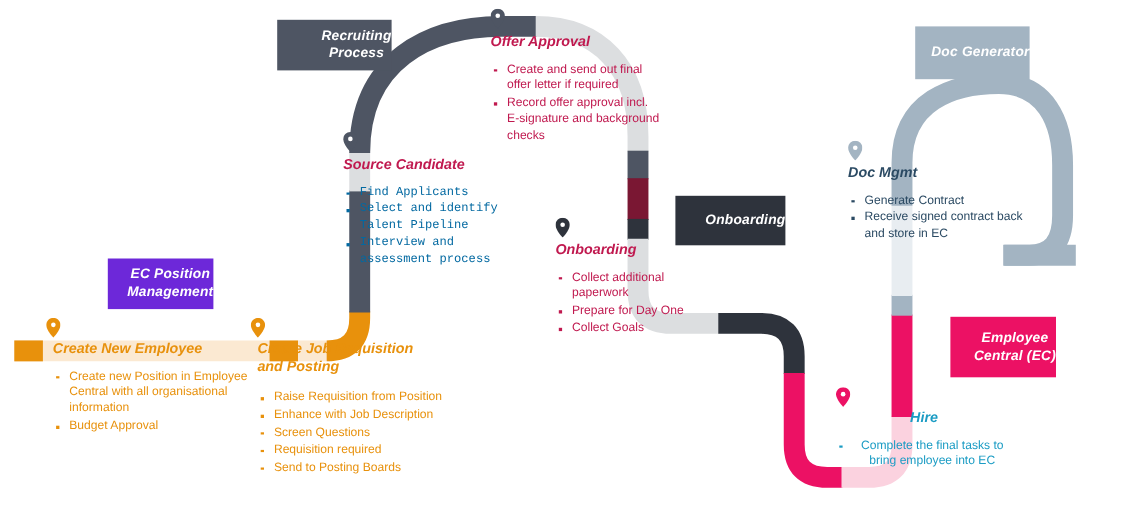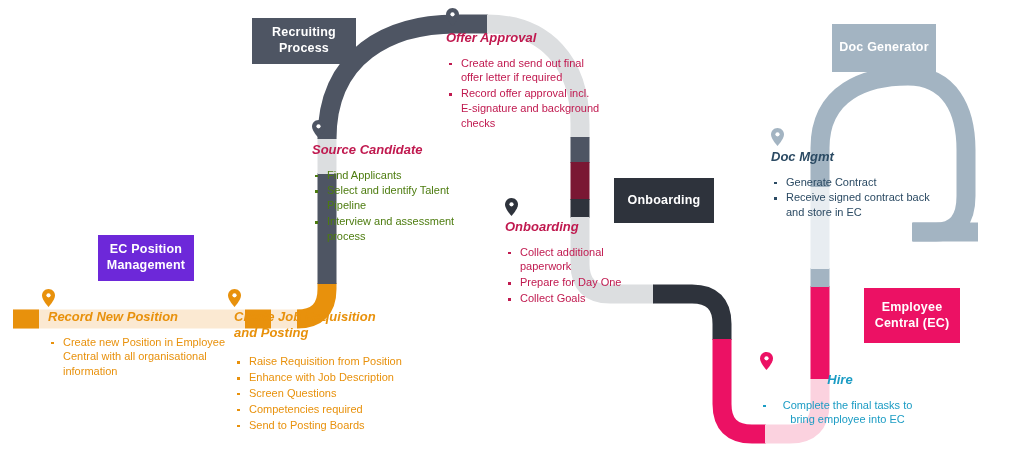--- a/index.html
+++ b/index.html
@@ -3,22 +3,22 @@
 <meta charset="utf-8">
 <style>
   html,body{margin:0;padding:0;background:#ffffff;}
   body{
     width:1024px;height:474px;position:relative;overflow:hidden;
     font-family:"Liberation Sans",sans-serif;
   }
   #flow-svg{position:absolute;left:0;top:0;width:1024px;height:474px;}
 
   .sys-box{
-    position:absolute;display:flex;align-items:center;justify-content:center;
-    text-align:center;color:#ffffff;font-weight:bold;
+    position:absolute;display:flex;align-items:center;justify-content:flex-end;
+    text-align:center;color:#ffffff;font-style:italic;font-weight:bold;
     font-size:12.5px;line-height:1.25;letter-spacing:.2px;
   }
 
   .stage{position:absolute;}
   .stage-title{
     font-style:italic;font-weight:bold;font-size:13px;line-height:1.2;
     white-space:pre-line;margin:0;
   }
   .stage-list{margin:10px 0 0 0;padding:0;list-style:none;}
   .stage-list li{
@@ -94,49 +94,50 @@
 <div class="sys-box" style="left: 864px; top: 288px; width: 96px; height: 55px; background: rgb(236, 17, 100);">
     <span style="white-space: pre-line;">Employee
 Central (EC)</span>
   </div>
 
 <div class="stage" style="left:48px;top:289px;width:215px;">
   <svg class="pin" style="left: -6px; top: 0px; fill: rgb(232, 145, 12);" viewBox="0 0 13 18">
       <path d="M6.5 0C2.9 0 0 2.9 0 6.5 0 11 6.5 18 6.5 18S13 11 13 6.5C13 2.9 10.1 0 6.5 0z"></path>
       <circle cx="6.5" cy="6.3" r="2.1" fill="#fff"></circle>
     </svg>
-  <div class="stage-title" style="margin-top: 20px; color: rgb(232, 145, 12);">Record New Position</div>
+  <div class="stage-title" style="margin-top: 20px; color: rgb(232, 145, 12);">Create New Employee</div>
   <ul class="stage-list" style="color: rgb(232, 145, 12);">
       <li>Create new Position in Employee Central with all organisational information</li>
+      <li>Budget Approval</li>
     </ul>
 </div>
 
 <div class="stage" style="left:234px;top:289px;width:200px;">
   <svg class="pin" style="left: -6px; top: 0px; fill: rgb(232, 145, 12);" viewBox="0 0 13 18">
       <path d="M6.5 0C2.9 0 0 2.9 0 6.5 0 11 6.5 18 6.5 18S13 11 13 6.5C13 2.9 10.1 0 6.5 0z"></path>
       <circle cx="6.5" cy="6.3" r="2.1" fill="#fff"></circle>
     </svg>
   <div class="stage-title" style="margin-top: 20px; color: rgb(232, 145, 12);">Create Job Requisition
 and Posting</div>
   <ul class="stage-list" style="margin-top: 14px; color: rgb(232, 145, 12);">
       <li>Raise Requisition from Position</li>
       <li>Enhance with Job Description</li>
       <li>Screen Questions</li>
-      <li>Competencies required</li>
+      <li>Requisition required</li>
       <li>Send to Posting Boards</li>
     </ul>
 </div>
 
 <div class="stage" style="left:312px;top:120px;width:160px;">
   <svg class="pin" style="left: 0px; top: 0px; fill: rgb(78, 85, 99);" viewBox="0 0 13 18">
       <path d="M6.5 0C2.9 0 0 2.9 0 6.5 0 11 6.5 18 6.5 18S13 11 13 6.5C13 2.9 10.1 0 6.5 0z"></path>
       <circle cx="6.5" cy="6.3" r="2.1" fill="#fff"></circle>
     </svg>
   <div class="stage-title" style="margin-top: 22px; color: rgb(192, 25, 79);">Source Candidate</div>
-  <ul class="stage-list" style="color: #4d7c0f;">
+  <ul class="stage-list" style="color: #0369a1; font-family: Liberation Mono, monospace;">
       <li>Find Applicants</li>
       <li>Select and identify Talent Pipeline</li>
       <li>Interview and assessment process</li>
     </ul>
 </div>
 
 <div class="stage" style="left:446px;top:8px;width:155px;">
   <svg class="pin" style="left: 0px; top: 0px; fill: rgb(78, 85, 99);" viewBox="0 0 13 18">
       <path d="M6.5 0C2.9 0 0 2.9 0 6.5 0 11 6.5 18 6.5 18S13 11 13 6.5C13 2.9 10.1 0 6.5 0z"></path>
       <circle cx="6.5" cy="6.3" r="2.1" fill="#fff"></circle>

